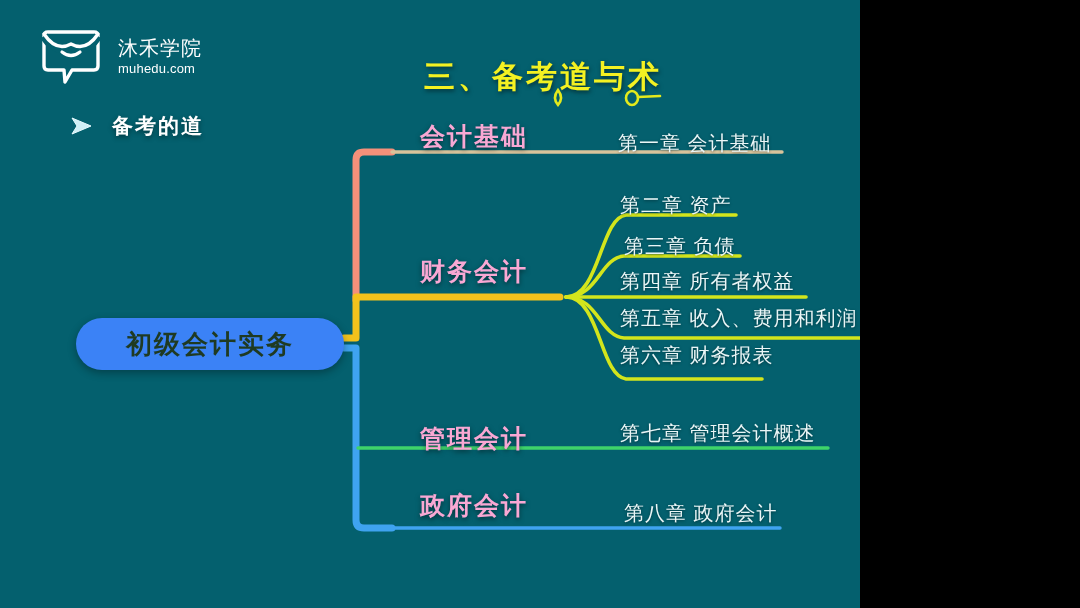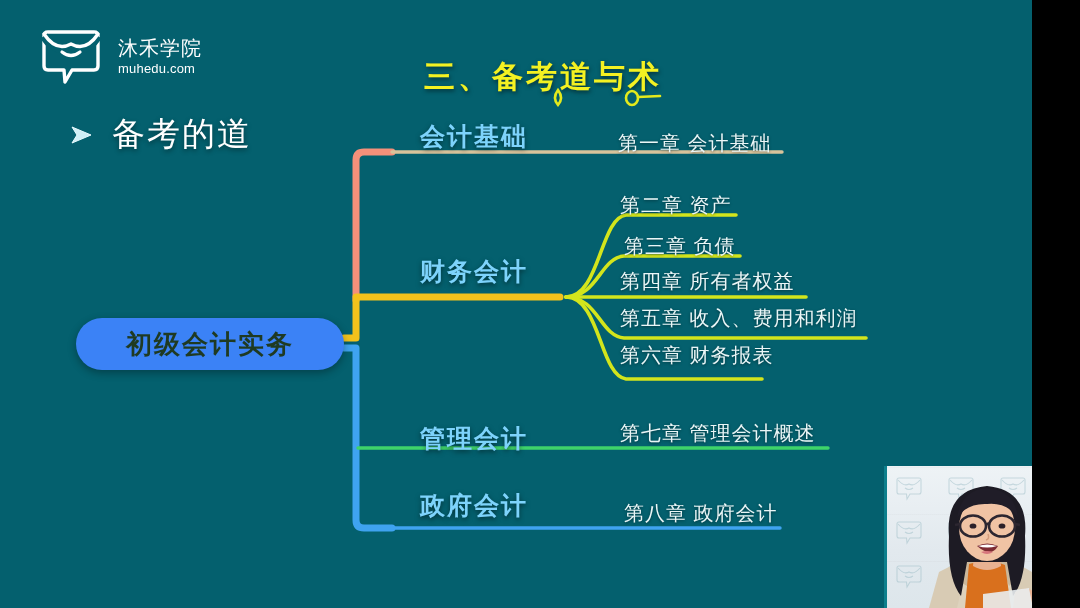--- a/index.html
+++ b/index.html
@@ -2,21 +2,21 @@
 <html><head>
 <meta charset="utf-8">
 <style>
   html, body {
     margin: 0;
     padding: 0;
     background: #000;
   }
   #stage {
     position: relative;
-    width: 1032px;
+    width: 860px;
     height: 608px;
     background: #04606e;
     overflow: hidden;
     font-family: "Liberation Sans", "DejaVu Sans", sans-serif;
   }
 
   
   #logo-block {
     position: absolute;
     left: 38px;
@@ -53,22 +53,22 @@
     position: absolute;
     left: 68px;
     top: 112px;
     display: flex;
     align-items: center;
     gap: 18px;
   }
   #bullet-arrow { width: 26px; height: 26px; flex: 0 0 auto; }
   #sub-bullet-label {
     color: #ffffff;
-    font-size: 33px;
-    font-weight: 400;
+    font-size: 21px;
+    font-weight: 700;
     letter-spacing: 2px;
     text-shadow: 0 2px 5px rgba(0,0,0,.45);
   }
 
   
   #heading {
     position: absolute;
     left: 424px;
     top: 44px;
     color: #f3f122;
@@ -113,21 +113,21 @@
   #root-node-label {
     color: #1f3a22;
     font-size: 26px;
     font-weight: 700;
     letter-spacing: 2px;
   }
 
   
   .branch-title {
     position: absolute;
-    color: #7dd3fc;
+    color: #f9a8d4;
     font-size: 25px;
     font-weight: 700;
     letter-spacing: 2px;
     text-shadow: 0 2px 5px rgba(0,0,0,.5);
     white-space: nowrap;
   }
   .chapter-label {
     position: absolute;
     color: #eaf6f7;
     font-size: 20px;

